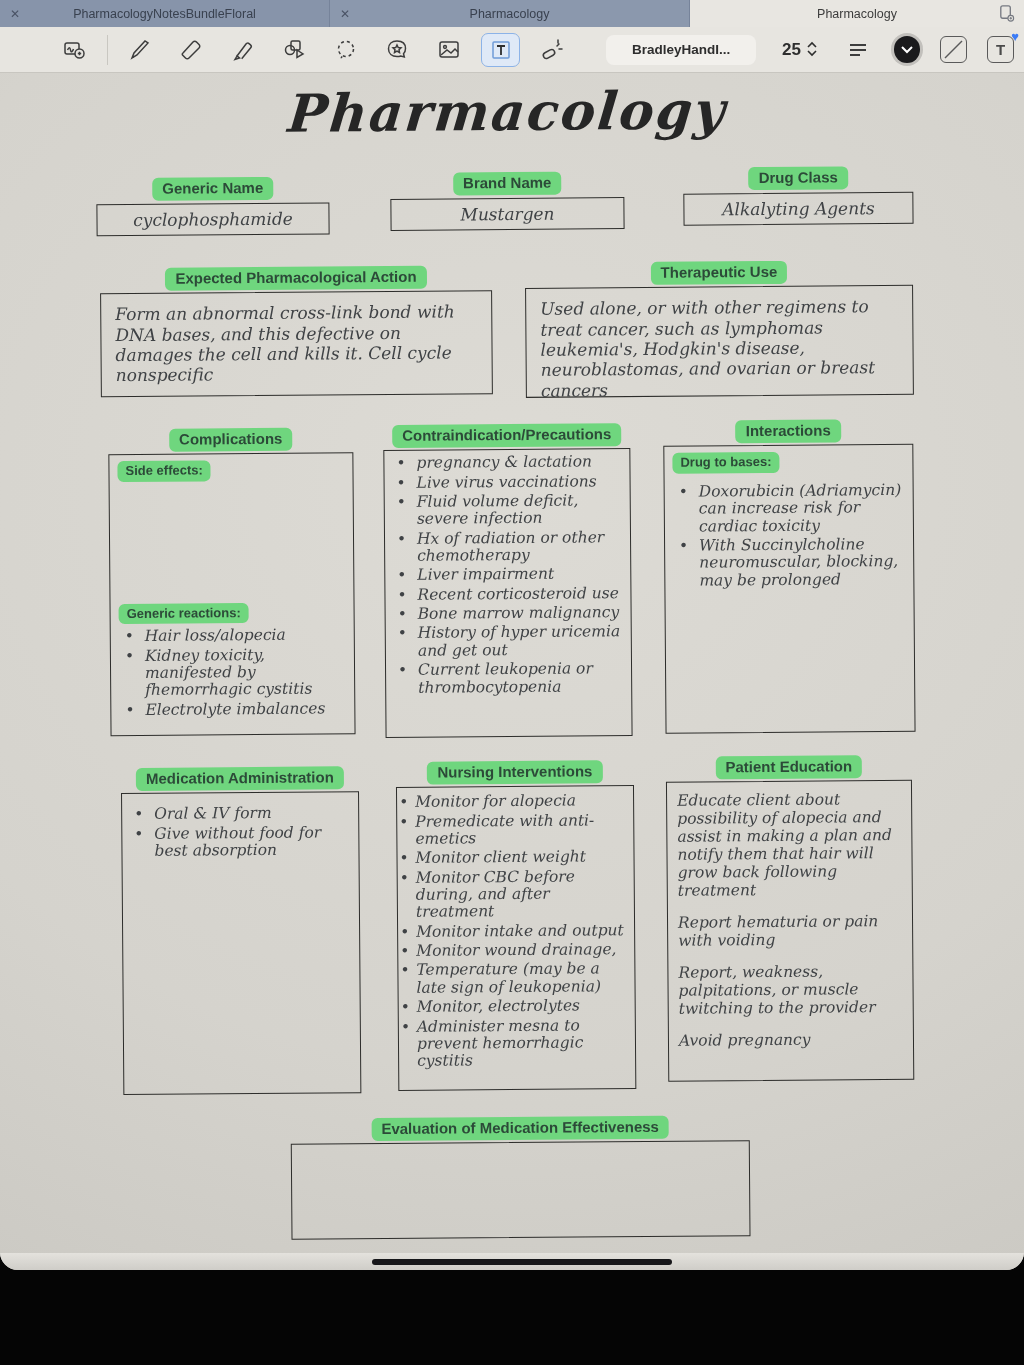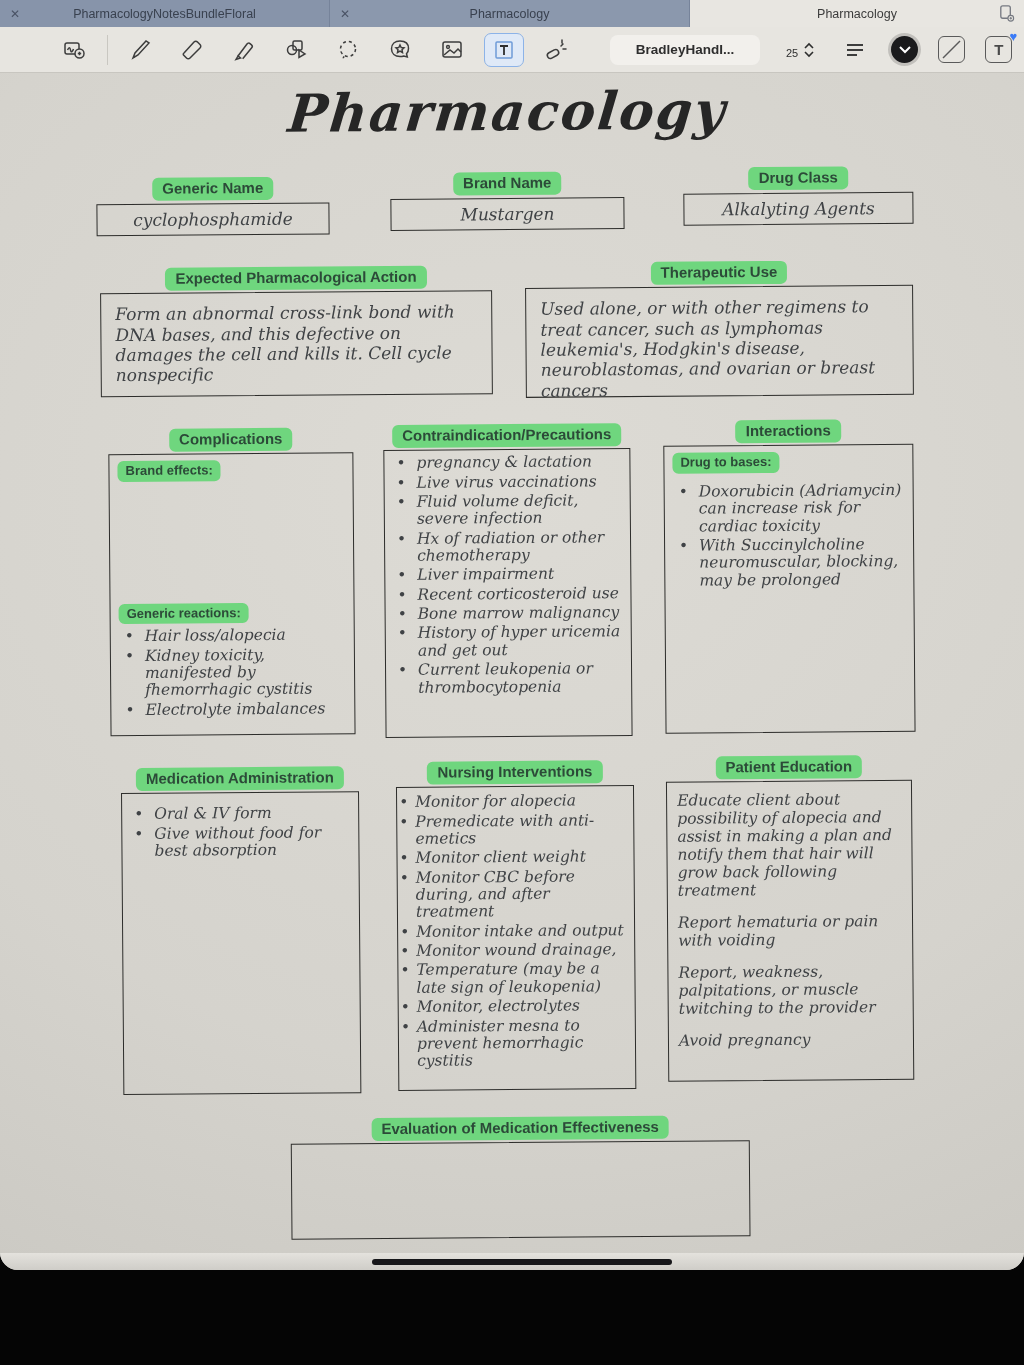--- a/index.html
+++ b/index.html
@@ -27,21 +27,21 @@
              display:flex; align-items:center; }
   .tool { width:38px; height:32px; display:flex; align-items:center; justify-content:center;
           margin:0 7px; border-radius:6px; }
   .tool svg { stroke:#3d3d3d; fill:none; stroke-width:1.5; }
   .tool.selected { background:#dfe9f7; outline:1.5px solid #8cb3e8; }
   .tb-sep { width:1px; height:30px; background:#c9c7c1; margin:0 6px; }
   .font-pill { height:30px; min-width:150px; background:#f2f0ec; border-radius:8px;
                display:flex; align-items:center; justify-content:center;
                font-size:13.5px; color:#2e2e2e; margin:0 12px 0 28px; padding:0 12px;
                font-weight:600; }
-  .size-ctl { display:flex; align-items:flex-end; gap:5px; font-size:11px; font-weight:400;
+  .size-ctl { display:flex; align-items:flex-start; gap:5px; font-size:17px; font-weight:700;
               color:#2e2e2e; margin:0 14px; }
   .color-dot { width:27px; height:27px; border-radius:50%; background:#1a1a1c;
                display:flex; align-items:center; justify-content:center; margin:0 10px;
                box-shadow:0 0 0 3px rgba(26,26,28,.18); }
   .tbox { position:relative; width:27px; height:27px; border:1.6px solid #5a5a5a;
           border-radius:6px; display:flex; align-items:center; justify-content:center;
           font-weight:700; color:#4a4a4a; margin:0 10px; }
   .tbox .heart { position:absolute; right:-6px; top:-8px; color:#3b7bf6; font-size:13px; }
 
   
@@ -242,21 +242,21 @@
       <div class="secgrp" style="left:528px; top:190px; width:388px;">
         <span class="hl big">Therapeutic Use</span>
         <div class="box" style="height:110px; padding:10px 14px;">
           <div class="para hand">Used alone, or with other regimens to treat cancer, such as lymphomas leukemia's, Hodgkin's disease, neuroblastomas, and ovarian or breast cancers</div>
         </div>
       </div>
 
       <div class="secgrp" style="left:110px; top:353px; width:245px;">
         <span class="hl big">Complications</span>
         <div class="box" style="height:282px; padding:6px 8px;">
-          <span class="hl small">Brand effects:</span>
+          <span class="hl small">Side effects:</span>
           <div style="height:122px;"></div>
           <span class="hl small">Generic reactions:</span>
           <ul class="blist" style="margin-top:4px;">
               <li>Hair loss/alopecia</li>
               <li>Kidney toxicity, manifested by fhemorrhagic cystitis</li>
               <li>Electrolyte imbalances</li>
             </ul>
         </div>
       </div>
 

